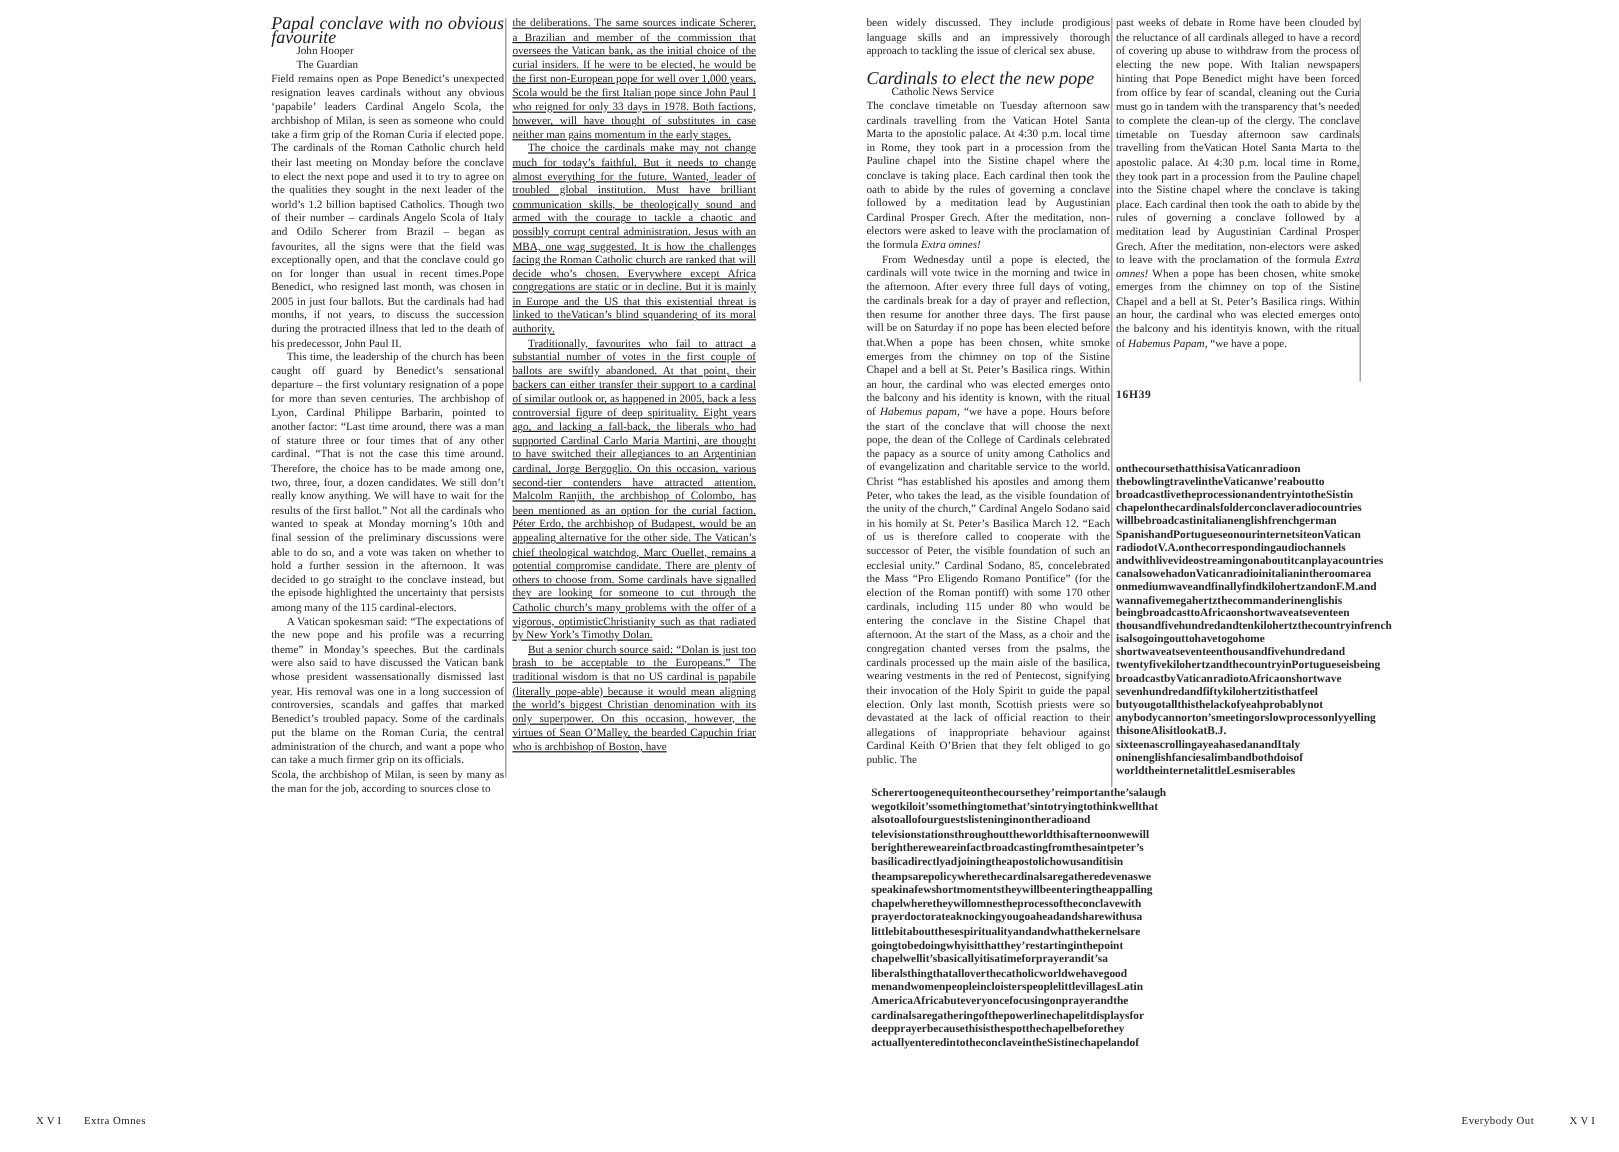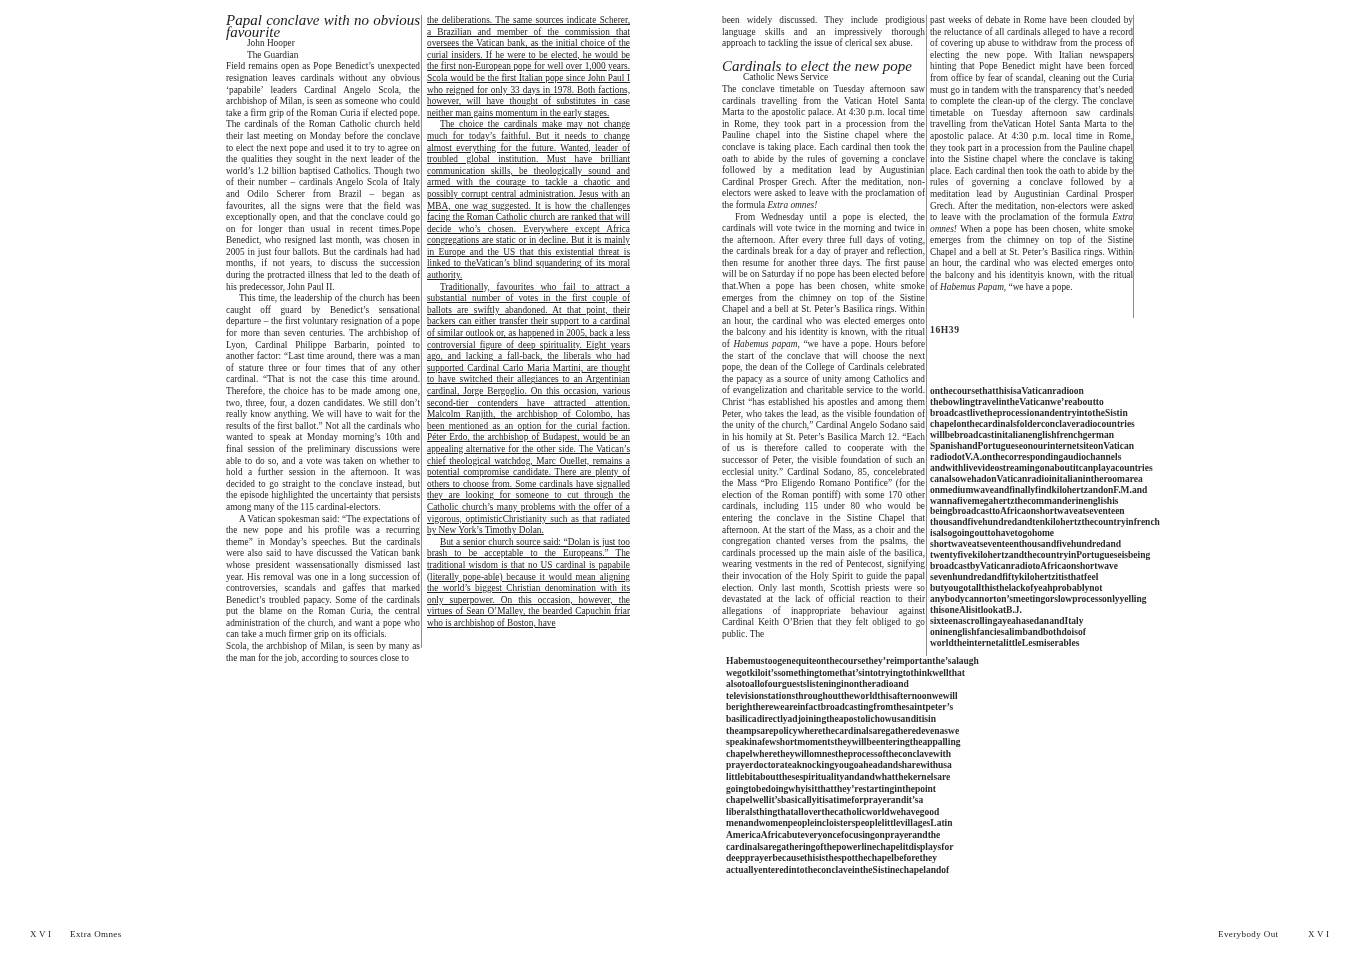--- a/index.html
+++ b/index.html
@@ -373,21 +373,21 @@
       <span>the</span>
       <span>internet</span>
       <span>a</span>
       <span>little</span>
       <span>Les</span>
       <span>miserables</span>
     </div>
   </div>
 <div class="jblock" id="jblock2">
     <div class="jline">
-      <span>Habemus</span>
+      <span>Scherer</span>
       <span>too</span>
       <span>gene</span>
       <span>quite</span>
       <span>on</span>
       <span>the</span>
       <span>course</span>
       <span>they’re</span>
       <span>important</span>
       <span>he’s</span>
       <span>a</span>

